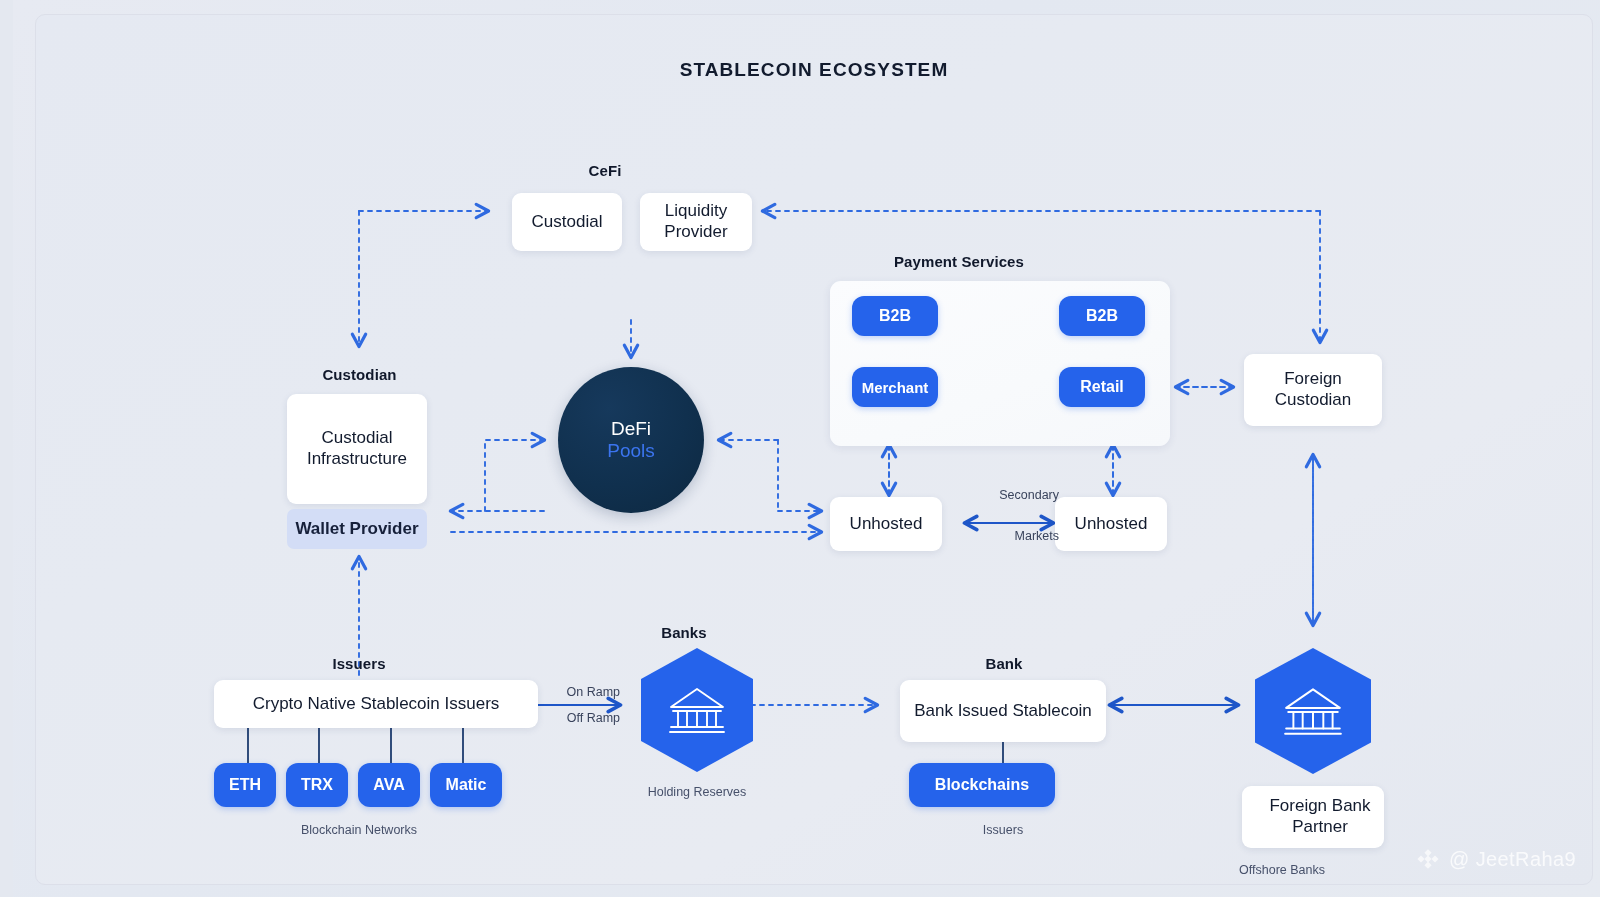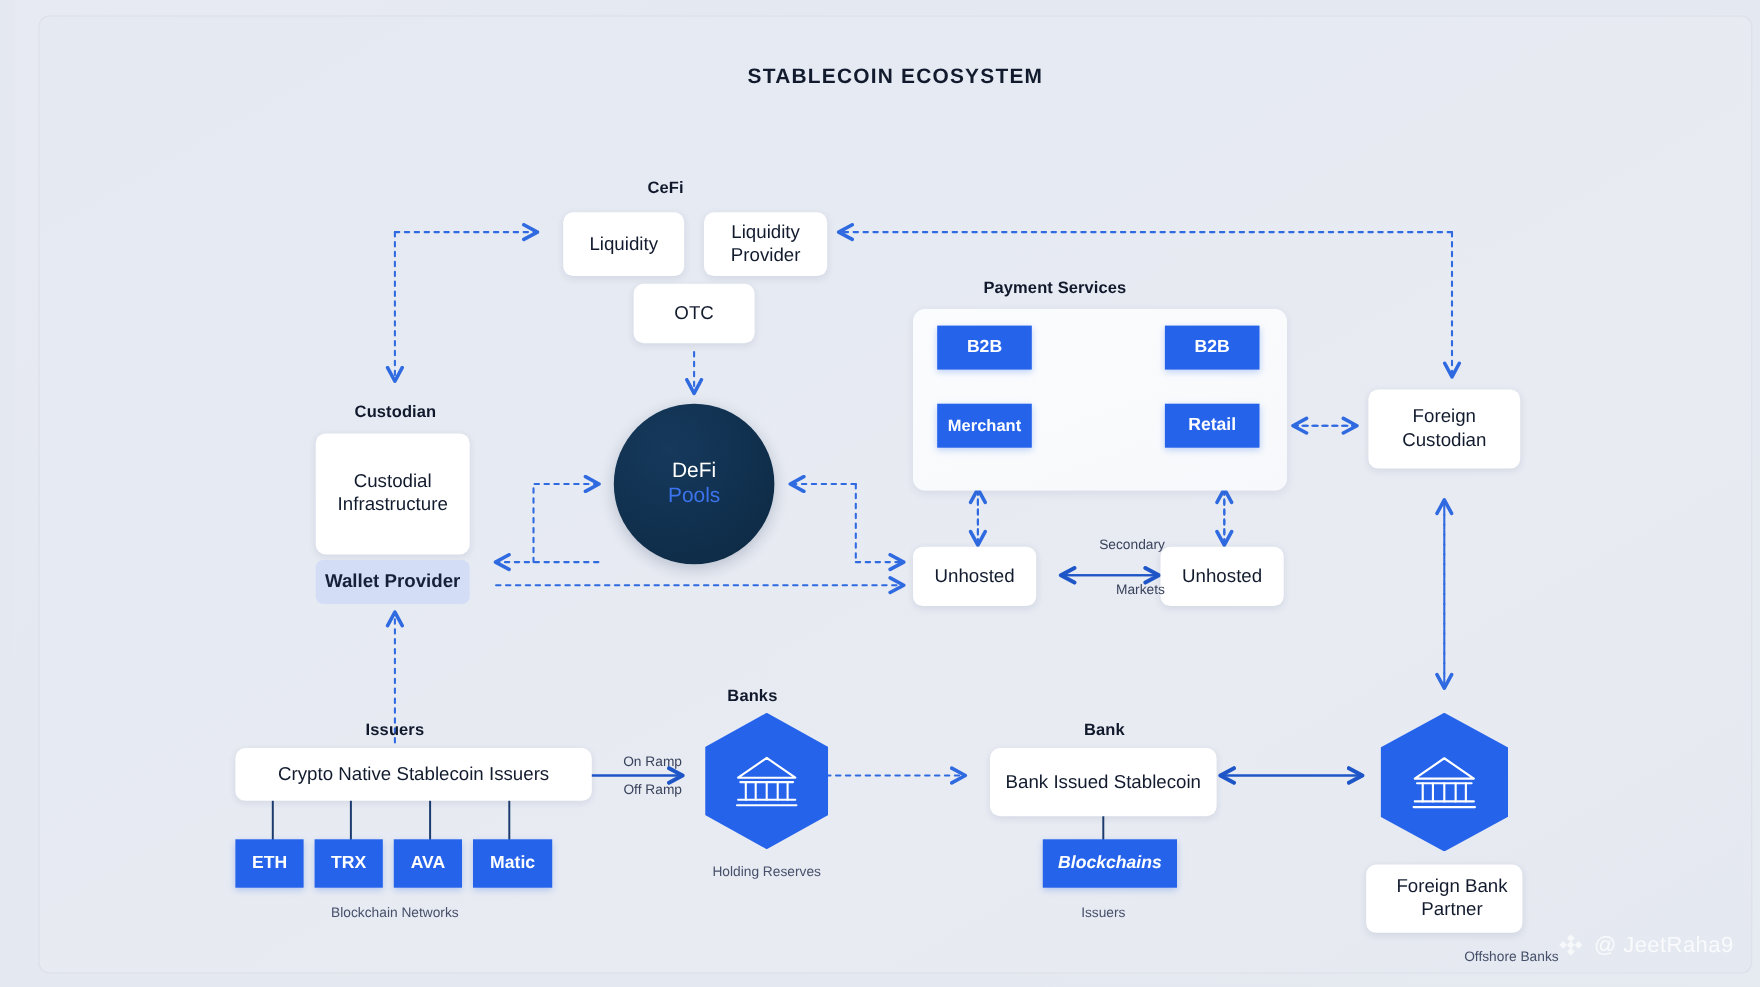--- a/index.html
+++ b/index.html
@@ -91,21 +91,21 @@
   .ps-panel{
     position:absolute;
     background:linear-gradient(160deg,#fbfcfe 0%,#f8fafc 60%,#f6f8fb 100%);
     border-radius:11px;
     box-shadow:0 2px 9px rgba(40,60,110,.09);
   }
   .chip{
     position:absolute;
     background:#2563eb;
     color:#ffffff;
-    border-radius:0;
+    border-radius:12px;
     font-size:16px;font-weight:bold;
     display:flex;align-items:center;justify-content:center;
     box-shadow:0 2px 6px rgba(37,99,235,.28);
   }
   .chip.sm{font-size:15px;}
 
   .tinted{
     position:absolute;
     background:#d3ddf6;
     border-radius:7px;
@@ -205,25 +205,24 @@
         <path d="M212,713 L212,748"></path>
         <path d="M283,713 L283,748"></path>
         <path d="M355,713 L355,748"></path>
         <path d="M427,713 L427,748"></path>
         <path d="M967,713 L967,748"></path>
       </g>
     </svg>
 
     <div class="grp-label" style="left:524px;top:147px;width:90px;">CeFi</div>
 
-    <div class="node card" style="left:476px;top:178px;width:110px;height:58px;">Liquidity</div>
+    <div class="node card" style="left:476px;top:178px;width:110px;height:58px;">Custodial</div>
 
     <div class="node card" style="left:604px;top:178px;width:112px;height:58px;">Liquidity Provider</div>
 
-    <div class="node card" style="left:540px;top:243px;width:110px;height:54px;">OTC</div>
 
     <div class="grp-label" style="left:256px;top:351px;width:135px;">Custodian</div>
 
     <div class="node card" style="left:251px;top:379px;width:140px;height:110px;">Custodial Infrastructure</div>
 
     <div class="tinted" style="left:251px;top:494px;width:140px;height:40px;">Wallet Provider</div>
 
     <div class="defi" style="left:522px;top:352px;">
       <div class="l1">DeFi</div>
       <div class="l2">Pools</div>
@@ -275,41 +274,41 @@
 
     <div class="sub-label" style="left:578px;top:770px;width:166px;">Holding Reserves</div>
 
     <div class="edge-label" style="left:474px;top:670px;width:110px;">On Ramp</div>
     <div class="edge-label" style="left:474px;top:696px;width:110px;">Off Ramp</div>
 
     <div class="grp-label" style="left:920px;top:640px;width:96px;">Bank</div>
 
     <div class="node card" style="left:864px;top:665px;width:206px;height:62px;">Bank Issued Stablecoin</div>
 
-    <div class="chip" style="left:912px;top:748px;width:122px;height:44px;font-style:italic;">Blockchains</div>
+    <div class="chip" style="left:873px;top:748px;width:146px;height:44px;">Blockchains</div>
 
     <div class="sub-label" style="left:912px;top:808px;width:110px;">Issuers</div>
 
     <div class="hex" style="left:1219px;top:633px;width:116px;height:126px;">
       <div class="hexshape">
         <svg width="64" height="56" viewBox="0 0 62 54">
           <g stroke="#ffffff" stroke-width="1.9" fill="none" stroke-linecap="round" stroke-linejoin="round">
             <path d="M31,6 L57,24 L5,24 Z"></path>
             <path d="M7,28 L55,28"></path>
             <path d="M12,28 L12,44 M21,28 L21,44 M31,28 L31,44 M41,28 L41,44 M50,28 L50,44"></path>
             <path d="M5,44 L57,44"></path>
             <path d="M4,49 L58,49"></path>
           </g>
         </svg>
       </div>
     </div>
 
     <div class="node card" style="left:1206px;top:771px;width:142px;height:62px;padding-left:24px;">Foreign Bank Partner</div>
 
-    <div class="sub-label" style="left:1272px;top:848px;width:132px;">Offshore Banks</div>
+    <div class="sub-label" style="left:1180px;top:848px;width:132px;">Offshore Banks</div>
 
     <div class="wm">
       <svg class="dia" viewBox="0 0 32 32">
         <g fill="#ffffff" opacity=".85">
           <path d="M16,4 L20.4,8.4 L16,12.8 L11.6,8.4 Z"></path>
           <path d="M16,19.2 L20.4,23.6 L16,28 L11.6,23.6 Z"></path>
           <path d="M7.4,11.6 L11.8,16 L7.4,20.4 L3,16 Z"></path>
           <path d="M24.6,11.6 L29,16 L24.6,20.4 L20.2,16 Z"></path>
           <path d="M16,11.6 L20.4,16 L16,20.4 L11.6,16 Z"></path>
         </g>

